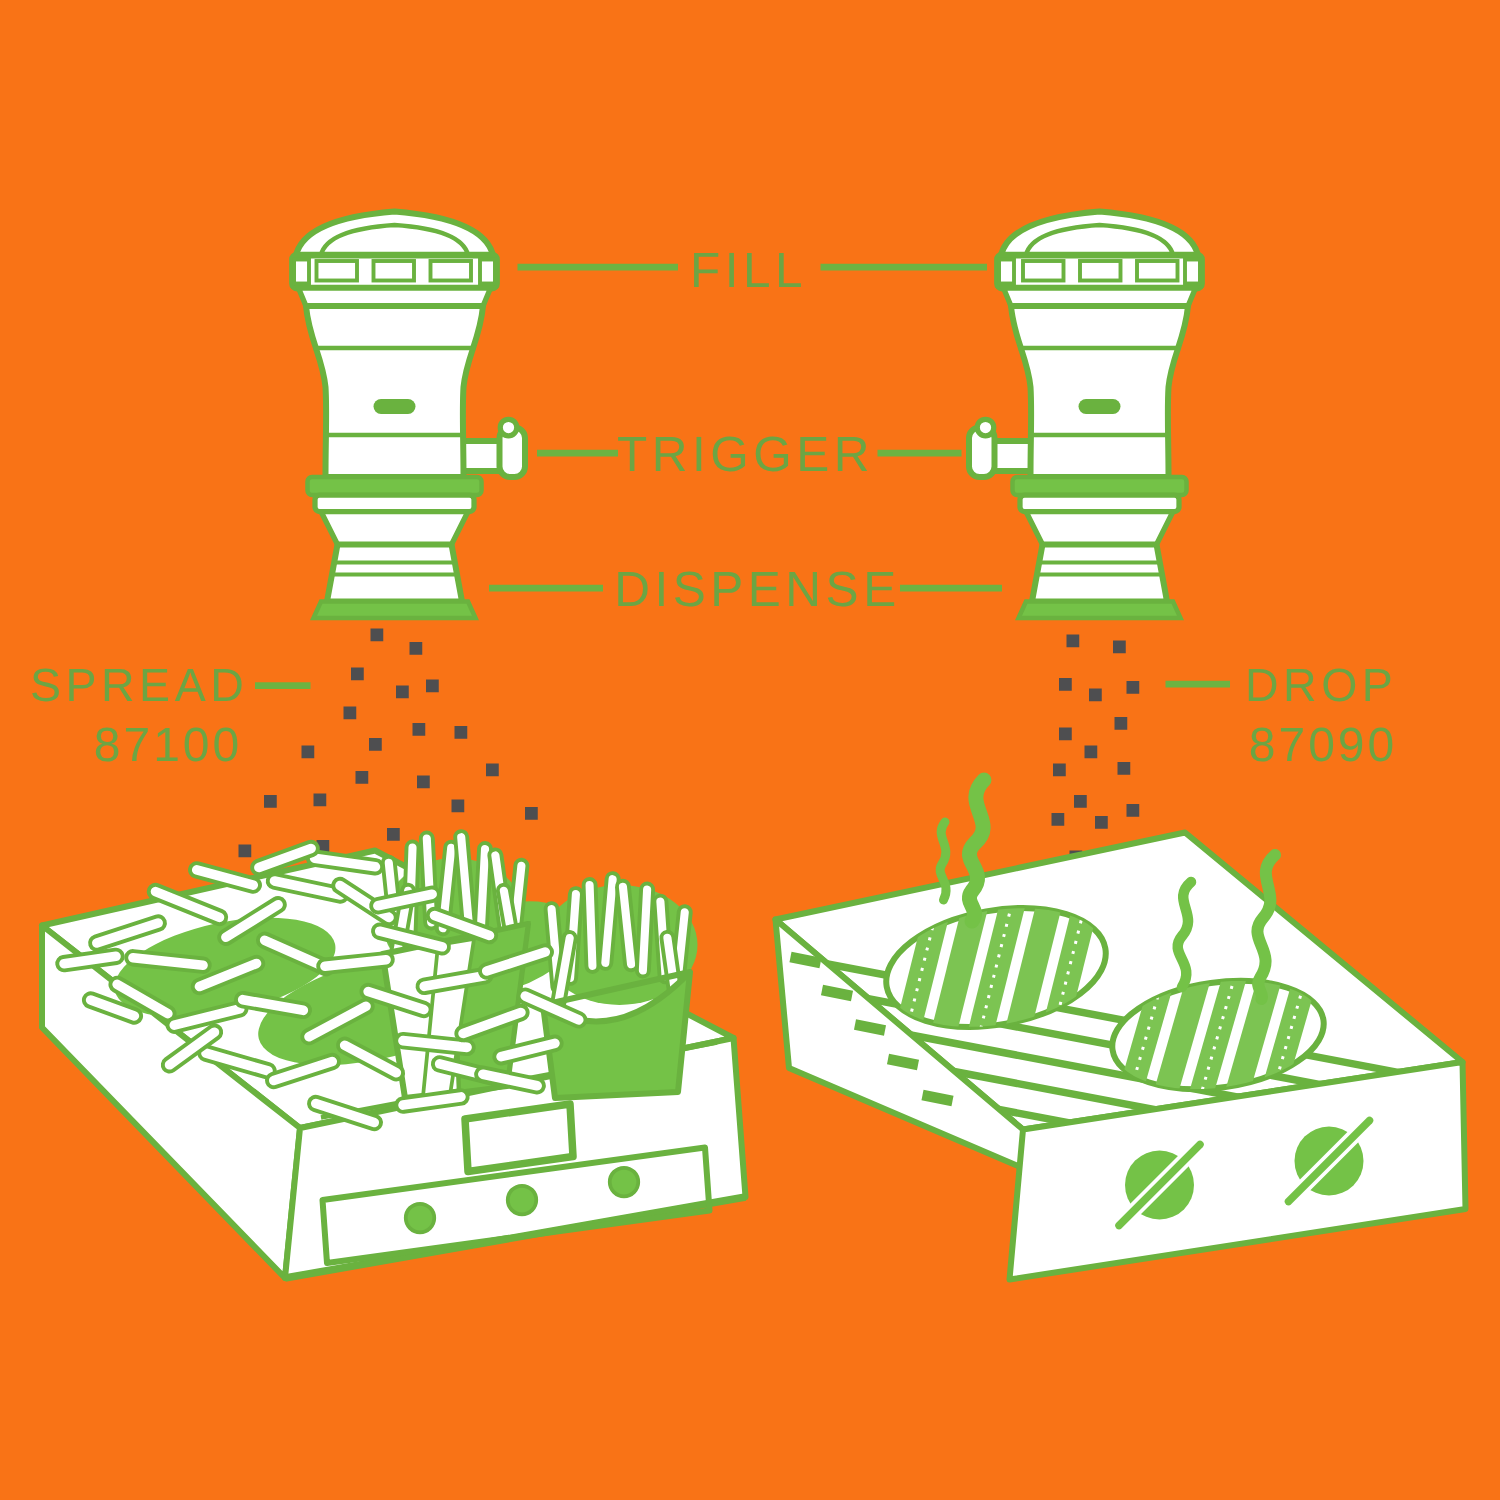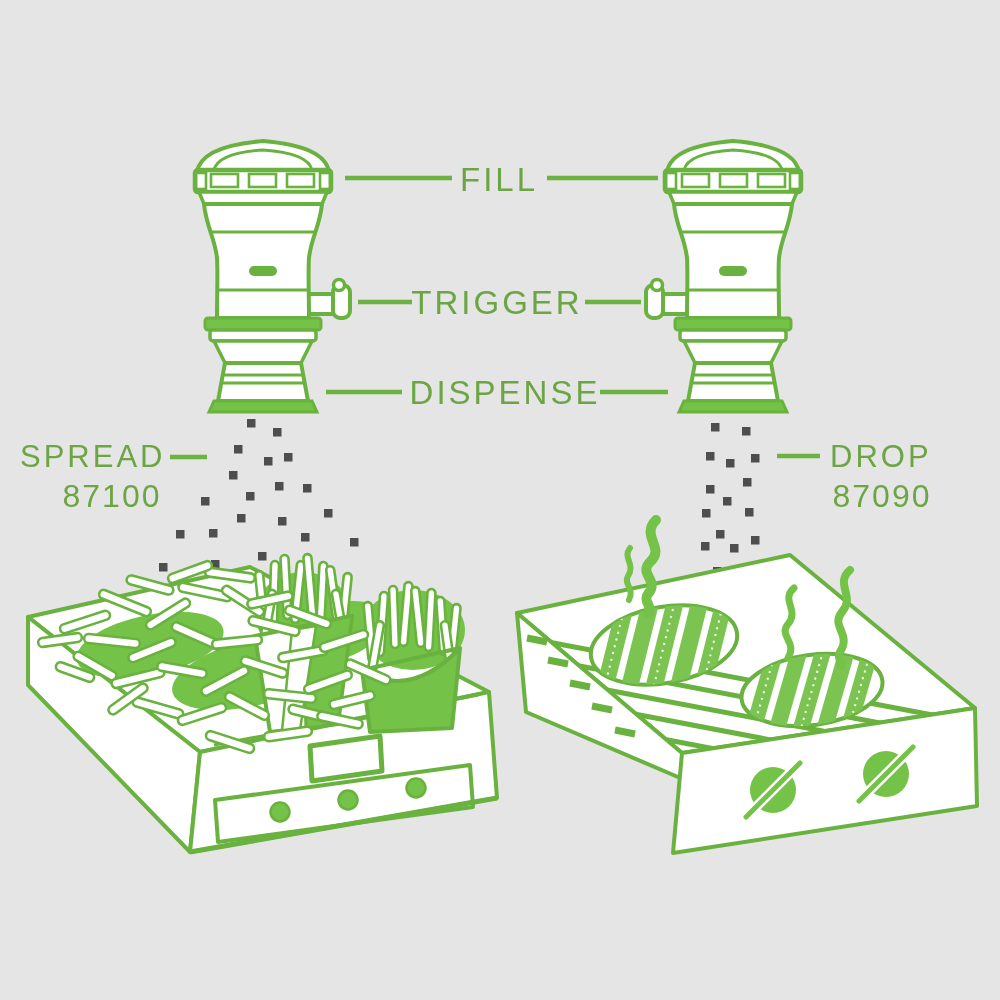--- a/index.html
+++ b/index.html
@@ -1,16 +1,16 @@
 <!DOCTYPE html>
 <html><head>
 <meta charset="utf-8">
 <style>
   html,body{margin:0;padding:0;background:#ffffff;}
-  .stage{width:1000px;height:1000px;position:relative;background:#e5e5e5;overflow:hidden;}
+  .stage{width:1000px;height:1000px;position:relative;background:#f97316;overflow:hidden;}
   svg{display:block;}
   .callout-label{font-family:"Liberation Sans",sans-serif;font-size:33px;letter-spacing:3px;
                  fill:#6ca544;font-weight:400;}
   .product-label{font-family:"Liberation Sans",sans-serif;font-size:31px;letter-spacing:3px;
                  fill:#6ca544;font-weight:400;}
   .model-number{font-family:"Liberation Sans",sans-serif;font-size:32px;letter-spacing:2px;
                 fill:#6ca544;font-weight:400;}
   .connector{stroke:#6cb342;stroke-width:4.5;stroke-linecap:butt;}
   .outline{stroke:#6ab23f;fill:#ffffff;stroke-linejoin:round;}
   .thin{stroke:#6ab23f;fill:none;}

